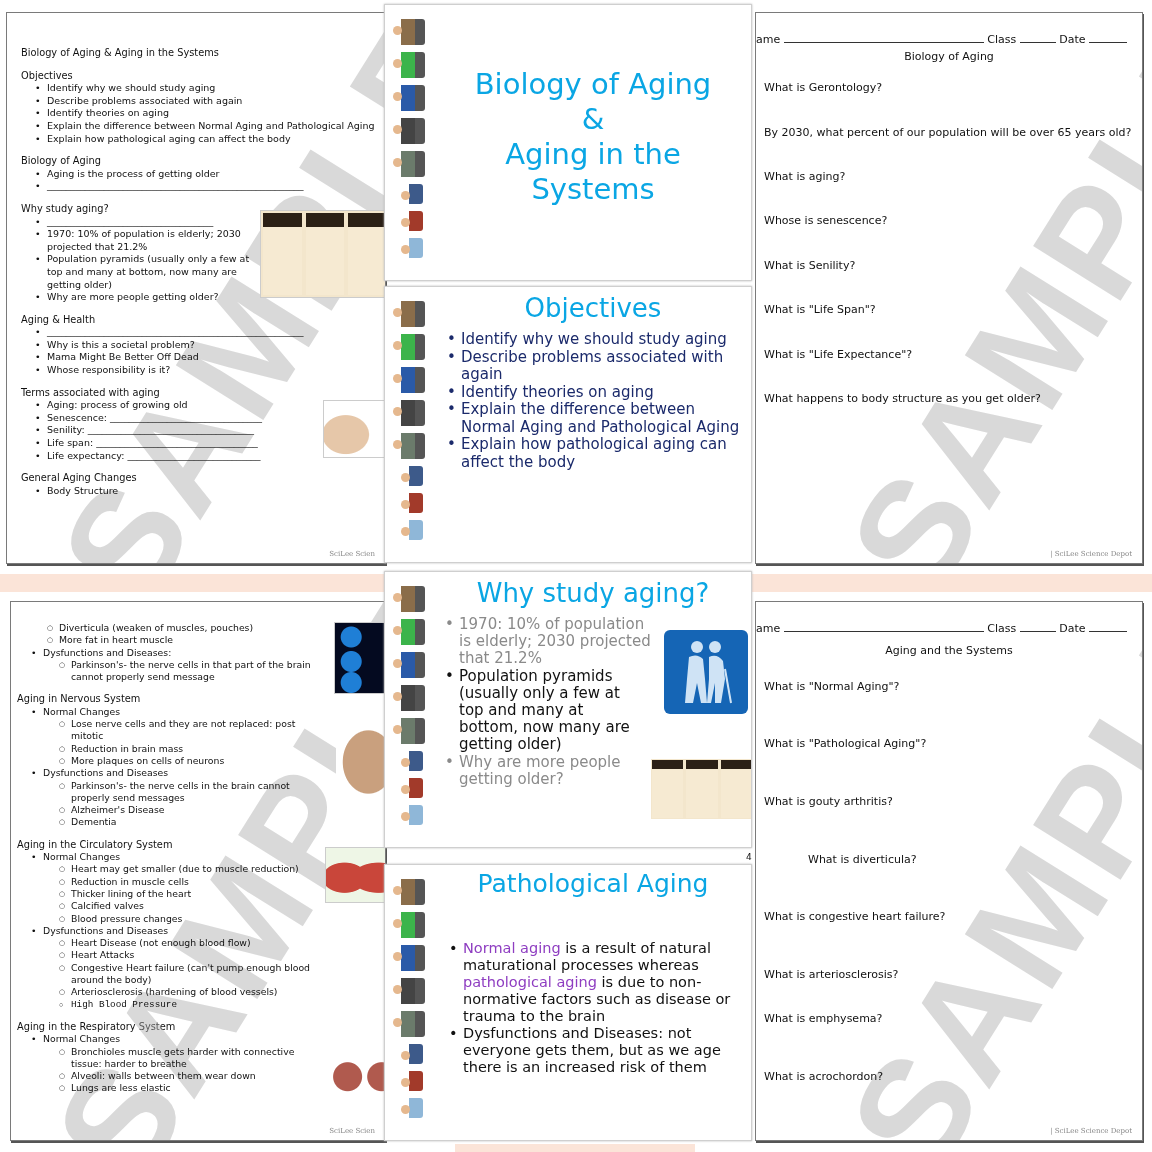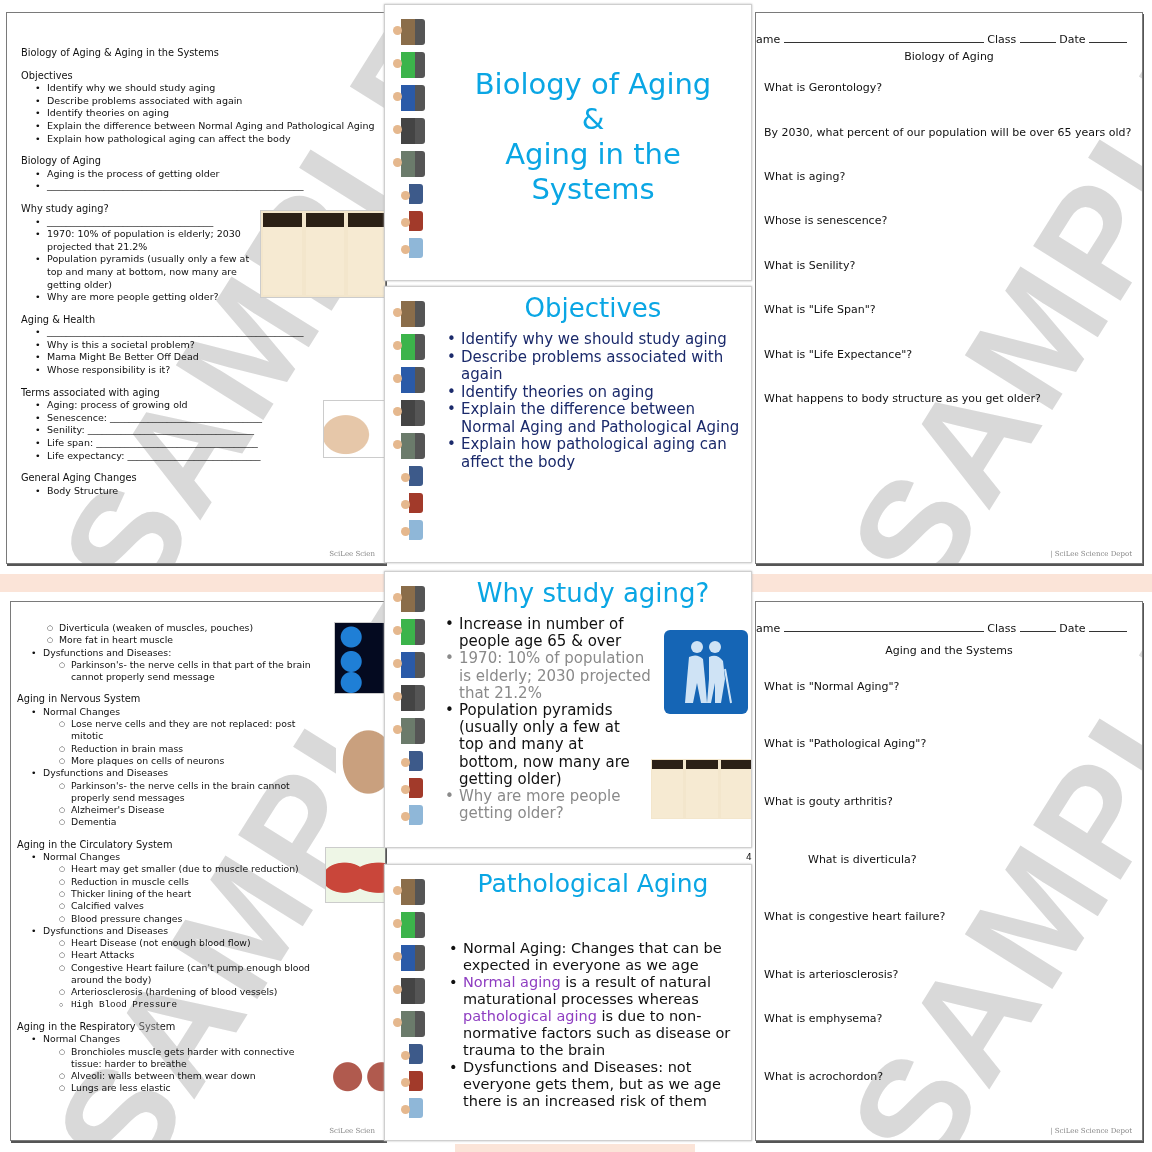--- a/index.html
+++ b/index.html
@@ -284,21 +284,20 @@
       <div class="fig" style="background: linear-gradient(90deg, transparent 8px, rgb(60, 180, 75) 8px, rgb(60, 180, 75) 22px, rgb(85, 85, 85) 22px);"></div>
       <div class="fig" style="background: linear-gradient(90deg, transparent 8px, rgb(42, 90, 168) 8px, rgb(42, 90, 168) 22px, rgb(85, 85, 85) 22px);"></div>
       <div class="fig" style="background: linear-gradient(90deg, transparent 8px, rgb(68, 68, 68) 8px, rgb(68, 68, 68) 22px, rgb(85, 85, 85) 22px);"></div>
       <div class="fig" style="background: linear-gradient(90deg, transparent 8px, rgb(107, 123, 107) 8px, rgb(107, 123, 107) 22px, rgb(85, 85, 85) 22px);"></div>
       <div class="fig" style="background: linear-gradient(90deg, transparent 8px, rgb(61, 90, 138) 8px, rgb(61, 90, 138) 22px, rgb(85, 85, 85) 22px); width: 22px; margin-left: 8px; height: 20px;"></div>
       <div class="fig" style="background: linear-gradient(90deg, transparent 8px, rgb(162, 58, 42) 8px, rgb(162, 58, 42) 22px, rgb(85, 85, 85) 22px); width: 22px; margin-left: 8px; height: 20px;"></div>
       <div class="fig" style="background: linear-gradient(90deg, transparent 8px, rgb(143, 183, 216) 8px, rgb(143, 183, 216) 22px, rgb(85, 85, 85) 22px); width: 22px; margin-left: 8px; height: 20px;"></div>
     </div>
   <div class="slide-title" style="top:6px; font-size:26px;">Why study aging?</div>
   <ul id="whyList" style="left:60px; top:44px; width:210px; font-size:15px; line-height:17.2px;">
-      <li>Increase in number of people age 65 &amp; over</li>
       <li class="gray">1970: 10% of population is elderly; 2030 projected that 21.2%</li>
       <li style="width: 200px;">Population pyramids (usually only a few at top and many at bottom, now many are getting older)</li>
       <li class="gray">Why are more people getting older?</li>
     </ul>
   <div style="position:absolute; left:279px; top:58px; width:84px; height:84px; background:#1565b5; border-radius:6px; display:flex; align-items:center; justify-content:center;">
     <svg width="58" height="66" viewBox="0 0 58 66">
       <circle cx="20" cy="8" r="6" fill="#cfe3f5"></circle>
       <circle cx="38" cy="8" r="6" fill="#cfe3f5"></circle>
       <path d="M12 18 Q20 14 26 20 L28 40 L30 64 L24 64 L20 44 L16 64 L8 64 L10 40 Z" fill="#cfe3f5"></path>
       <path d="M32 18 Q40 14 46 22 L48 40 L44 64 L38 64 L38 44 L34 64 L30 64 L32 40 Z" fill="#cfe3f5"></path>
@@ -320,19 +319,18 @@
       <div class="fig" style="background: linear-gradient(90deg, transparent 8px, rgb(68, 68, 68) 8px, rgb(68, 68, 68) 22px, rgb(85, 85, 85) 22px);"></div>
       <div class="fig" style="background: linear-gradient(90deg, transparent 8px, rgb(107, 123, 107) 8px, rgb(107, 123, 107) 22px, rgb(85, 85, 85) 22px);"></div>
       <div class="fig" style="background: linear-gradient(90deg, transparent 8px, rgb(61, 90, 138) 8px, rgb(61, 90, 138) 22px, rgb(85, 85, 85) 22px); width: 22px; margin-left: 8px; height: 20px;"></div>
       <div class="fig" style="background: linear-gradient(90deg, transparent 8px, rgb(162, 58, 42) 8px, rgb(162, 58, 42) 22px, rgb(85, 85, 85) 22px); width: 22px; margin-left: 8px; height: 20px;"></div>
       <div class="fig" style="background: linear-gradient(90deg, transparent 8px, rgb(143, 183, 216) 8px, rgb(143, 183, 216) 22px, rgb(85, 85, 85) 22px); width: 22px; margin-left: 8px; height: 20px;"></div>
     </div>
   <div class="slide-title" style="top:4px; font-size:25px; line-height:30px;">
     <div>Pathological Aging</div>
   </div>
   <ul style="left:64px; top:75px; width:300px; font-size:14.5px; line-height:17px;">
-    <li>Normal Aging: Changes that can be expected in everyone as we age</li>
     <li style="color:#111;">
       <span class="purple">Normal aging</span><span> is a result of natural maturational processes whereas </span><span class="purple">pathological aging</span><span> is due to non-normative factors such as disease or trauma to the brain</span>
     </li>
     <li>Dysfunctions and Diseases: not everyone gets them, but as we age there is an increased risk of them</li>
   </ul>
 </div>
 
 </body></html>

